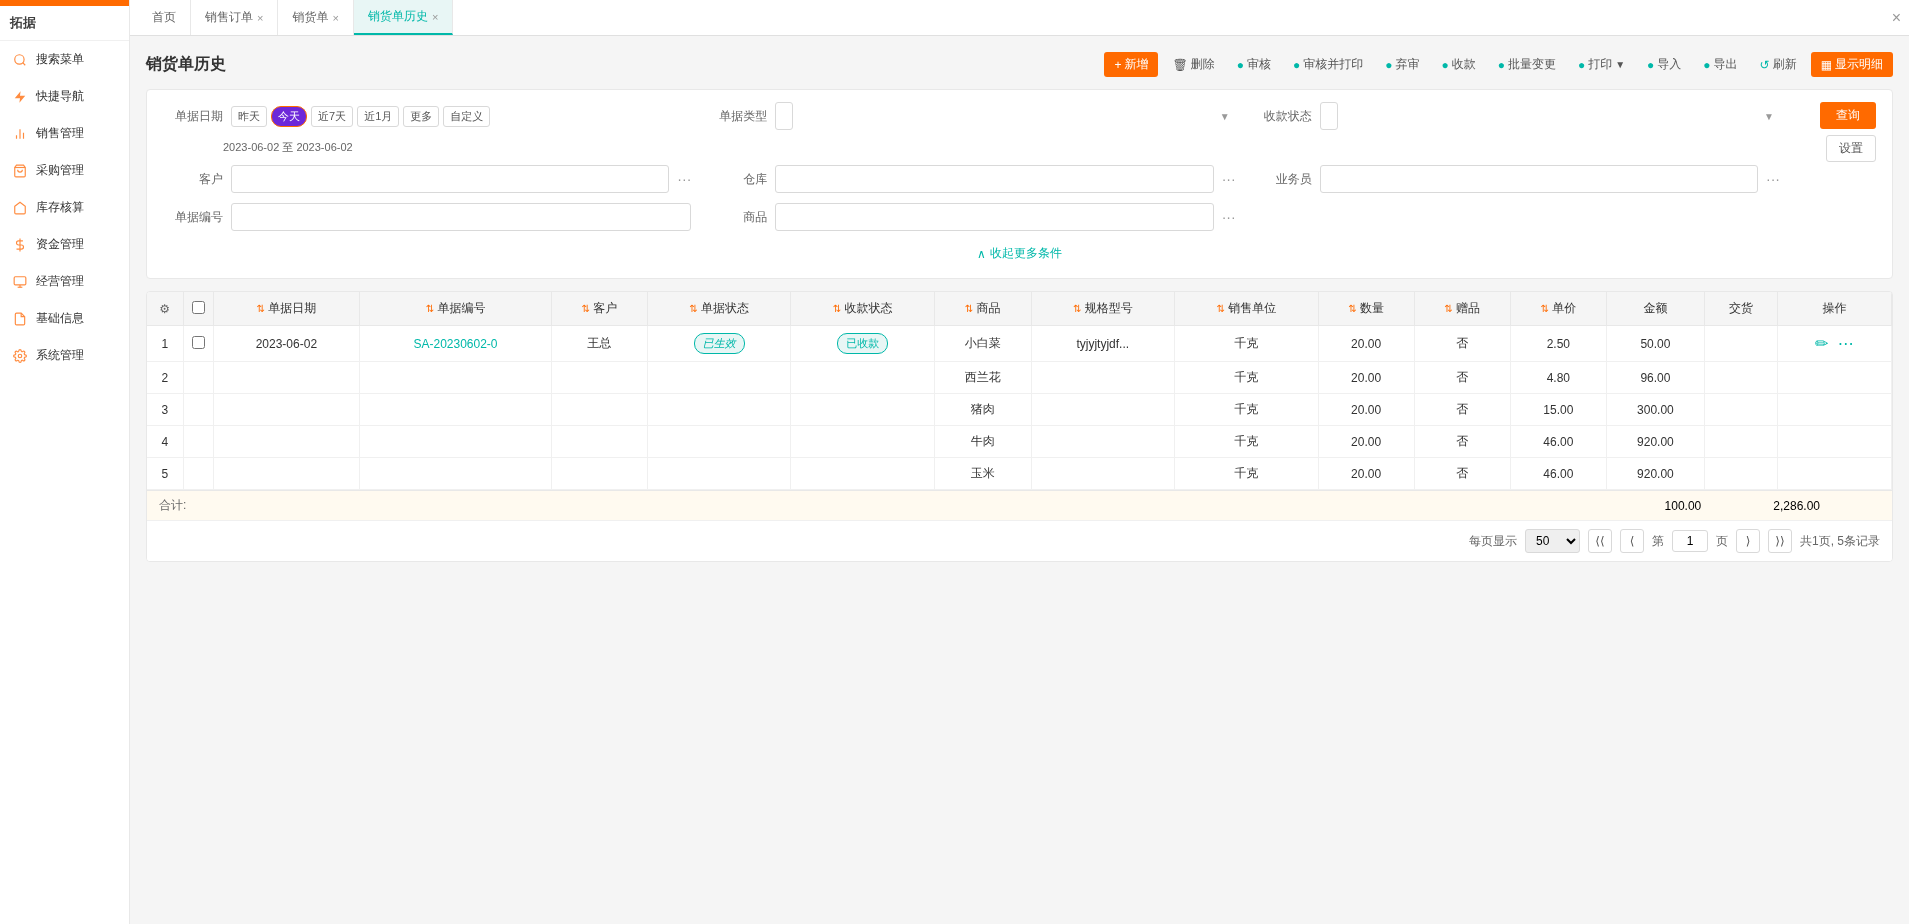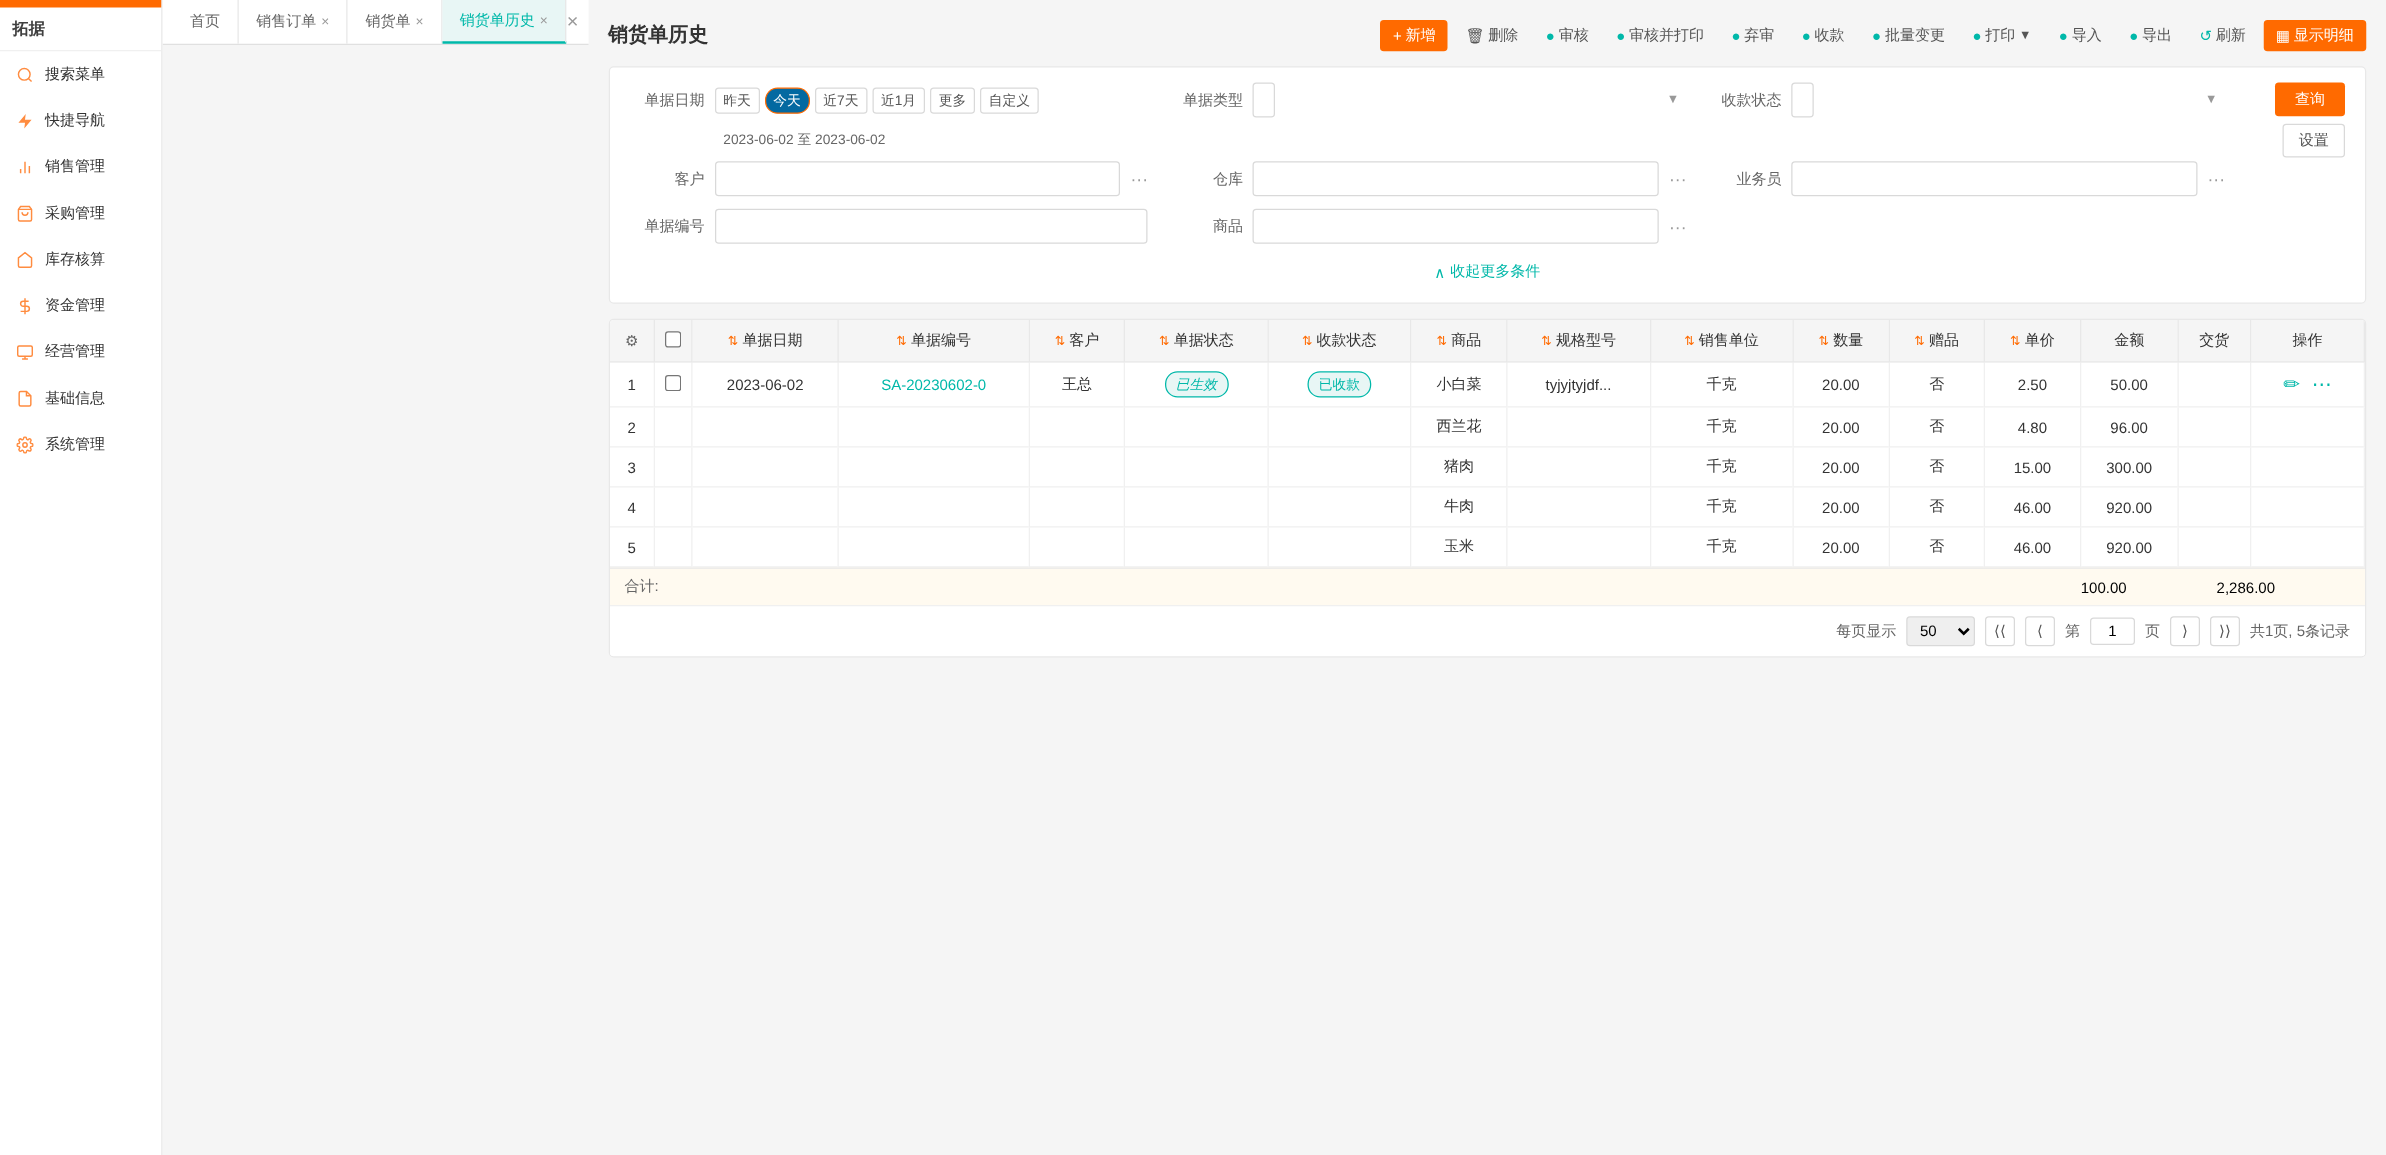--- a/index.html
+++ b/index.html
@@ -7,21 +7,21 @@
     
     
     .sidebar { width: 130px; background: #fff; border-right: 1px solid #e8e8e8; display: flex; flex-direction: column; flex-shrink: 0; }
     .sidebar-top { background: #ff6a00; height: 6px; }
     .sidebar-logo { padding: 8px 10px; color: #404040; font-size: 13px; font-weight: bold; border-bottom: 1px solid #f0f0f0; }
     .sidebar-item { display: flex; align-items: center; gap: 8px; padding: 10px 12px; cursor: pointer; color: #333; transition: background 0.2s; }
     .sidebar-item .icon { width: 16px; height: 16px; display: inline-flex; align-items: center; justify-content: center; color: #ff8c40; flex-shrink: 0; }
     .sidebar-item-label { font-size: 12px; }
     
     
-    .main { flex: 1; display: flex; overflow: hidden; }
+    .main { flex: 1; display: flex; flex-direction: column; overflow: hidden; }
     
     
     .tab-bar { background: #fff; border-bottom: 1px solid #e0e0e0; display: flex; align-items: center; padding: 0 8px; height: 36px; }
     .tab { display: flex; align-items: center; gap: 4px; padding: 6px 14px; cursor: pointer; color: #666; border-right: 1px solid #e8e8e8; font-size: 12px; height: 100%; }
     .tab.active { background: #e8f6f5; color: #00b8a9; border-bottom: 2px solid #00b8a9; }
     .tab .close-btn { color: #999; cursor: pointer; font-size: 11px; }
     .tab-close-all { margin-left: auto; color: #999; cursor: pointer; font-size: 16px; }
     
     
     .content { flex: 1; overflow: auto; padding: 16px; background: #f5f5f5; }
@@ -36,22 +36,22 @@
     
     .filter-panel { background: #fff; border: 1px solid #e8e8e8; border-radius: 4px; padding: 12px 16px; margin-bottom: 12px; }
     .filter-row { display: flex; align-items: center; gap: 16px; margin-bottom: 10px; flex-wrap: wrap; }
     .filter-row:last-child { margin-bottom: 0; }
     .filter-item { display: flex; align-items: center; gap: 8px; flex: 1; min-width: 200px; }
     .filter-label { color: #666; white-space: nowrap; min-width: 60px; text-align: right; }
     .filter-input { border: 1px solid #d9d9d9; border-radius: 3px; padding: 4px 8px; color: #333; flex: 1; height: 28px; outline: none; }
     .filter-select { border: 1px solid #d9d9d9; border-radius: 3px; padding: 4px 8px; color: #333; flex: 1; height: 28px; background: #fff; outline: none; appearance: none; }
     .date-quick-btns { display: flex; gap: 4px; }
     .date-quick-btn { padding: 2px 6px; border: 1px solid #d9d9d9; border-radius: 3px; cursor: pointer; color: #555; background: #fff; font-size: 11px; }
-    .date-quick-btn.active { background: #0369a1; color: #fff; border-color: #ff6a00; border-radius: 10px; }
-    .date-display { color: #666; font-size: 11px; margin-left: 15px; }
+    .date-quick-btn.active { background: #6d28d9; color: #fff; border-color: #ff6a00; border-radius: 10px; }
+    .date-display { color: #666; font-size: 11px; }
     .filter-dots { color: #999; cursor: pointer; font-size: 14px; }
     .collapse-btn { display: flex; align-items: center; gap: 4px; color: #00b8a9; cursor: pointer; font-size: 12px; justify-content: center; padding: 4px; }
     
     
     .query-btn { background: #ff6a00; color: #fff; border: none; border-radius: 3px; padding: 5px 16px; cursor: pointer; font-size: 12px; }
     .settings-btn { background: #fff; color: #555; border: 1px solid #d9d9d9; border-radius: 3px; padding: 4px 12px; cursor: pointer; font-size: 12px; }
     
     
     .table-wrapper { background: #fff; border: 1px solid #e8e8e8; border-radius: 4px; overflow: auto; }
     table { width: 100%; border-collapse: collapse; font-size: 12px; }

